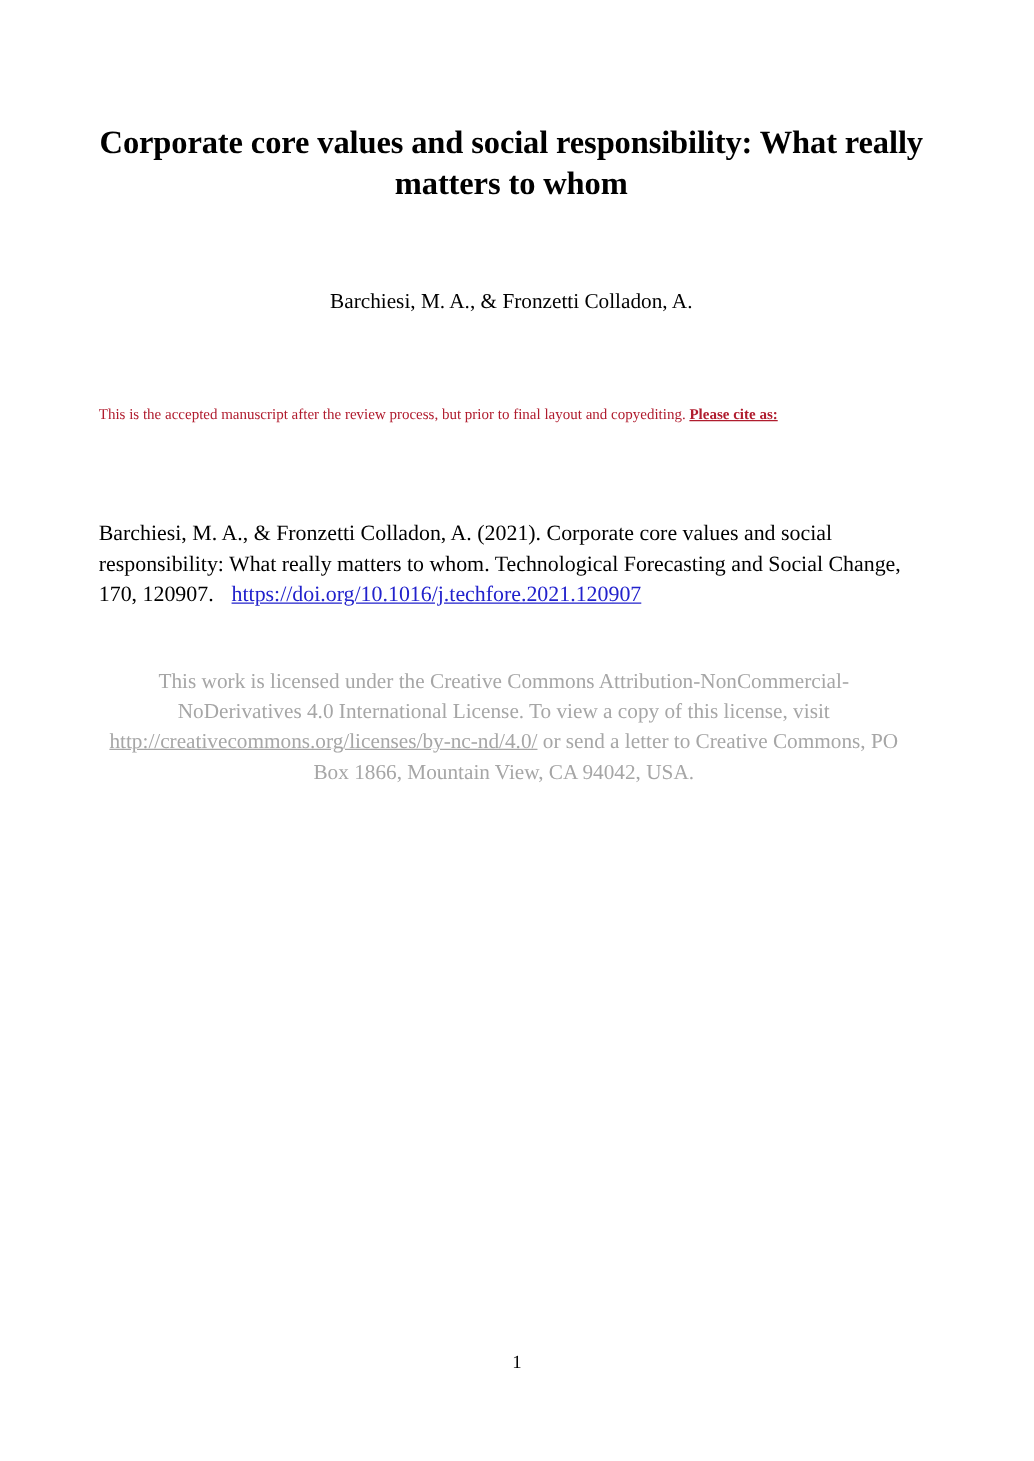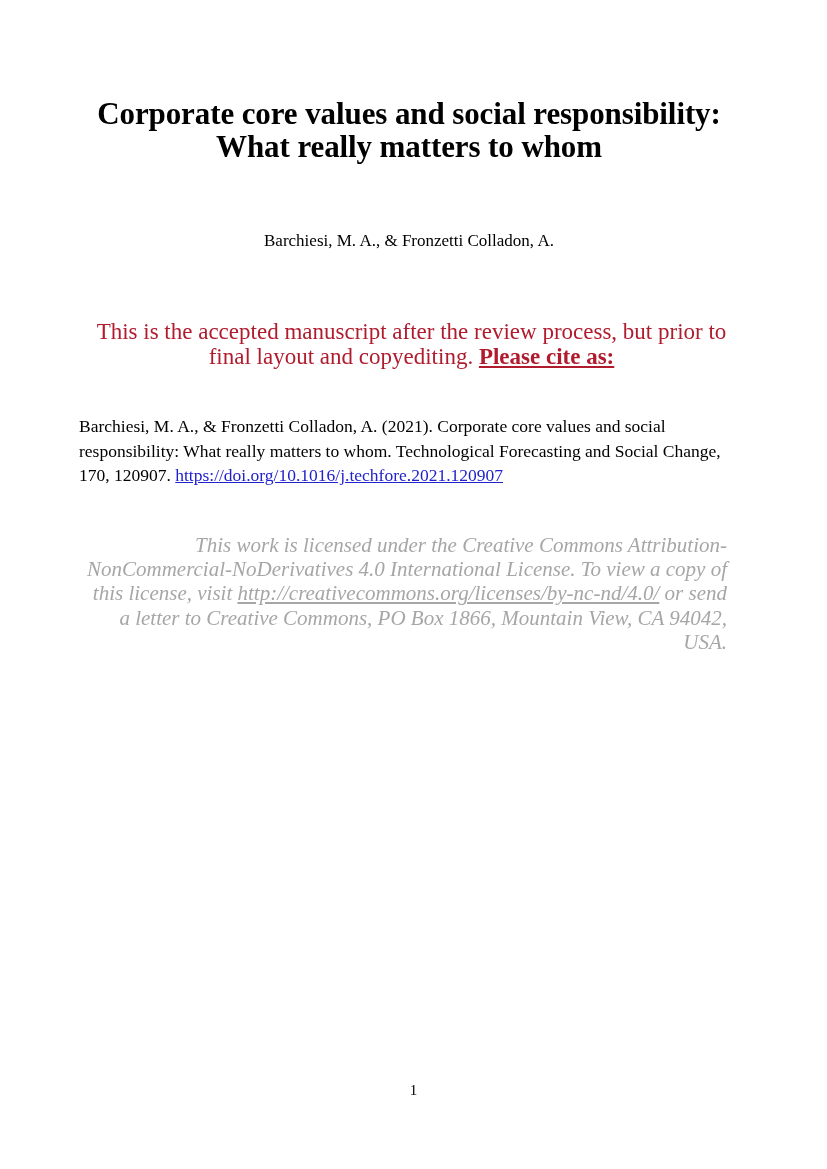--- a/index.html
+++ b/index.html
@@ -33,21 +33,21 @@
 
   
   .doc-title {
     margin: 0;
     padding: 0;
     position: absolute;
     left: 0;
     top: 97px;
     width: 660px;
     text-align: center;
-    font-size: 31px;
+    font-size: 26px;
     font-weight: bold;
     line-height: 33px;
     letter-spacing: -0.1px;
     color: #000000;
   }
 
   
   .doc-authors {
     position: absolute;
     left: 0;
@@ -59,24 +59,24 @@
     color: #000000;
     margin-top: 15px;
   }
 
   
   .notice {
     position: absolute;
     left: 0;
     top: 319px;
     width: 665px;
-    font-size: 23px;
+    font-size: 12px;
     line-height: 25px;
     color: #b01c2e;
-    text-align: center;
+    text-align: left;
   }
   .notice .cite-as {
     font-weight: bold;
     text-decoration: underline;
     color: #b01c2e;
   }
 
   
   .citation {
     position: absolute;
@@ -85,33 +85,33 @@
     width: 660px;
     font-size: 17.5px;
     line-height: 24.6px;
     color: #000000;
     text-align: left;
   }
   .doi-link {
     color: #2222cc;
     text-decoration: underline;
     cursor: pointer;
+    margin-left: 10px;
   }
 
   
   .license {
     position: absolute;
     left: 0;
     top: 533px;
     width: 648px;
-    font-size: 21px;
+    font-size: 17px;
     line-height: 24.2px;
     color: #a6a6a6;
-    text-align: right;
-    font-style: italic;
+    text-align: center;
   }
   .license-link {
     color: #a6a6a6;
     text-decoration: underline;
     cursor: pointer;
   }
 
   
   .page-number {
     position: absolute;

